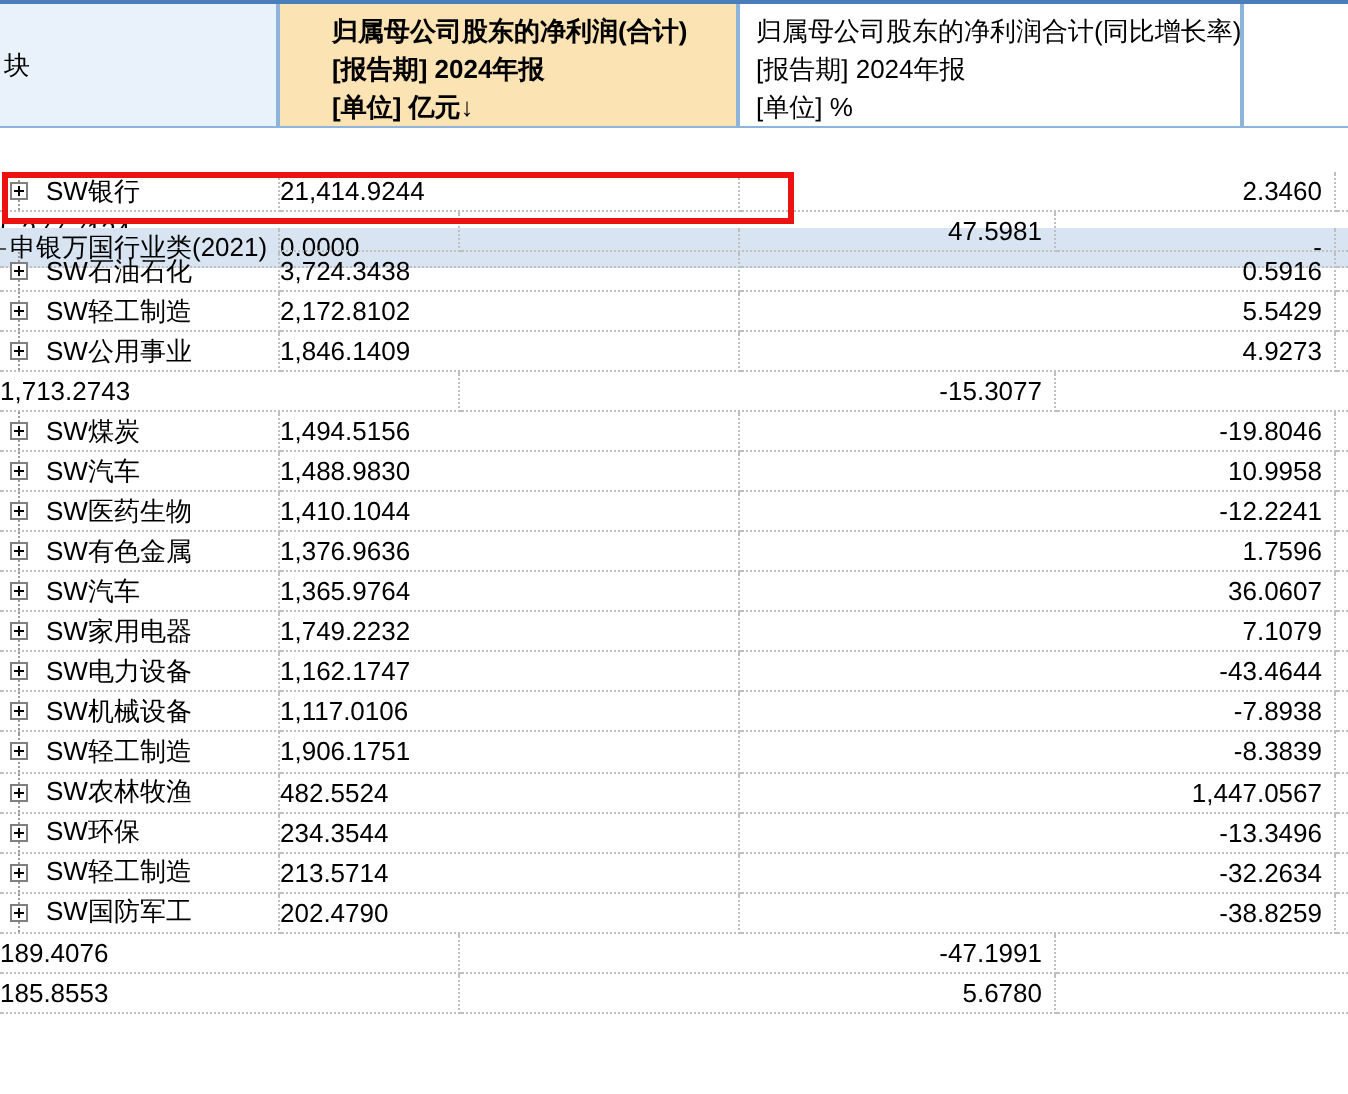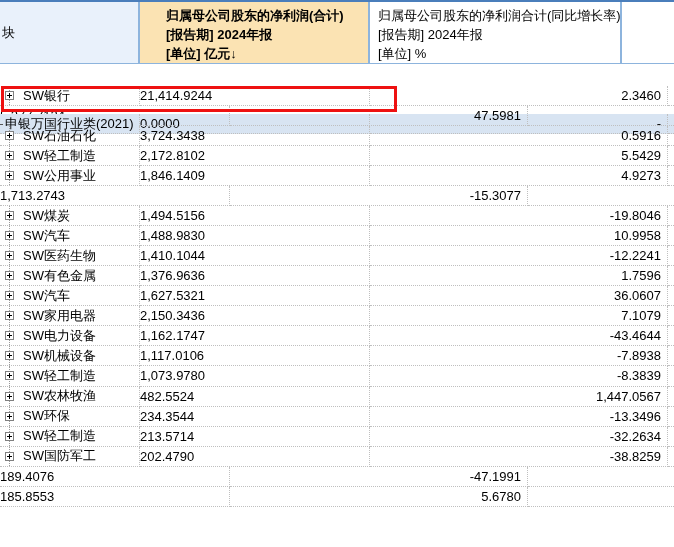--- a/index.html
+++ b/index.html
@@ -226,36 +226,36 @@
     <div class="cell c4"></div>
   </div>
       <div class="row">
     <div class="cell c1">
       <span class="treeline"></span>
       <span class="plusbox"></span>
 
       <span class="rlabel">SW汽车</span>
     </div>
     <div class="cell c2 num">
-      <span>1,627.5321</span>
+      <span>1,365.9764</span>
     </div>
     <div class="cell c3 num">
       <span>36.0607</span>
     </div>
     <div class="cell c4"></div>
   </div>
       <div class="row">
     <div class="cell c1">
       <span class="treeline"></span>
       <span class="plusbox"></span>
 
       <span class="rlabel">SW家用电器</span>
     </div>
     <div class="cell c2 num">
-      <span>2,150.3436</span>
+      <span>1,749.2232</span>
     </div>
     <div class="cell c3 num">
       <span>7.1079</span>
     </div>
     <div class="cell c4"></div>
   </div>
       <div class="row">
     <div class="cell c1">
       <span class="treeline"></span>
       <span class="plusbox"></span>
@@ -286,21 +286,21 @@
     <div class="cell c4"></div>
   </div>
       <div class="row">
     <div class="cell c1">
       <span class="treeline"></span>
       <span class="plusbox"></span>
 
       <span class="rlabel">SW轻工制造</span>
     </div>
     <div class="cell c2 num">
-      <span>1,073.9780</span>
+      <span>1,906.1751</span>
     </div>
     <div class="cell c3 num">
       <span>-8.3839</span>
     </div>
     <div class="cell c4"></div>
   </div>
       <div class="row">
     <div class="cell c1">
       <span class="treeline"></span>
       <span class="plusbox"></span>

